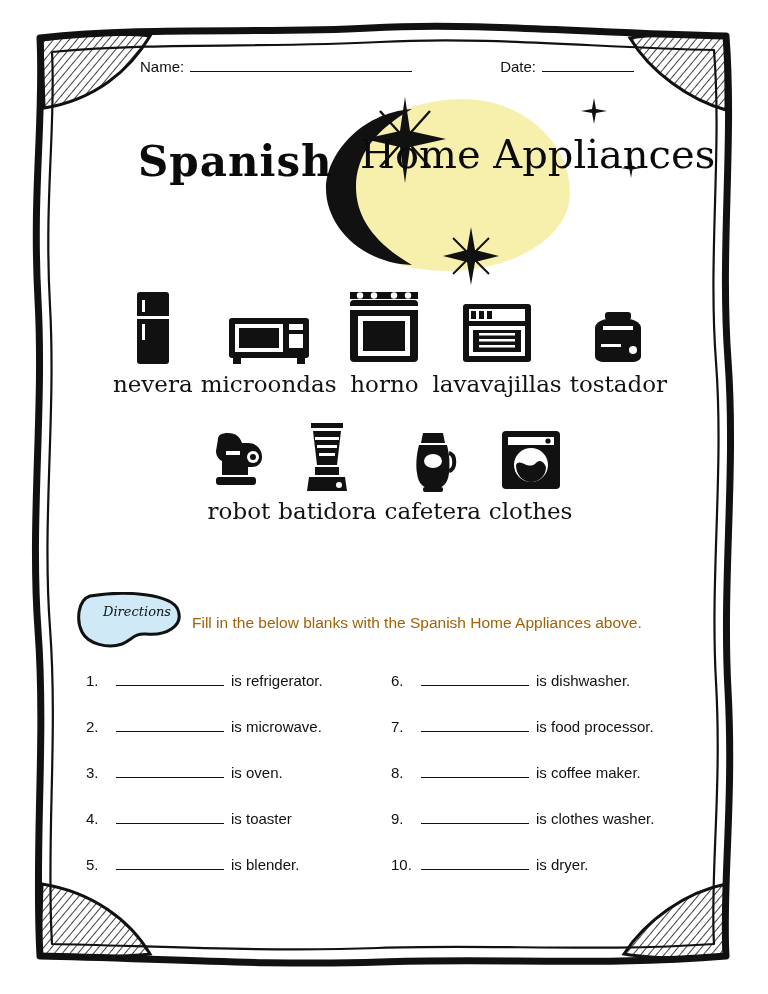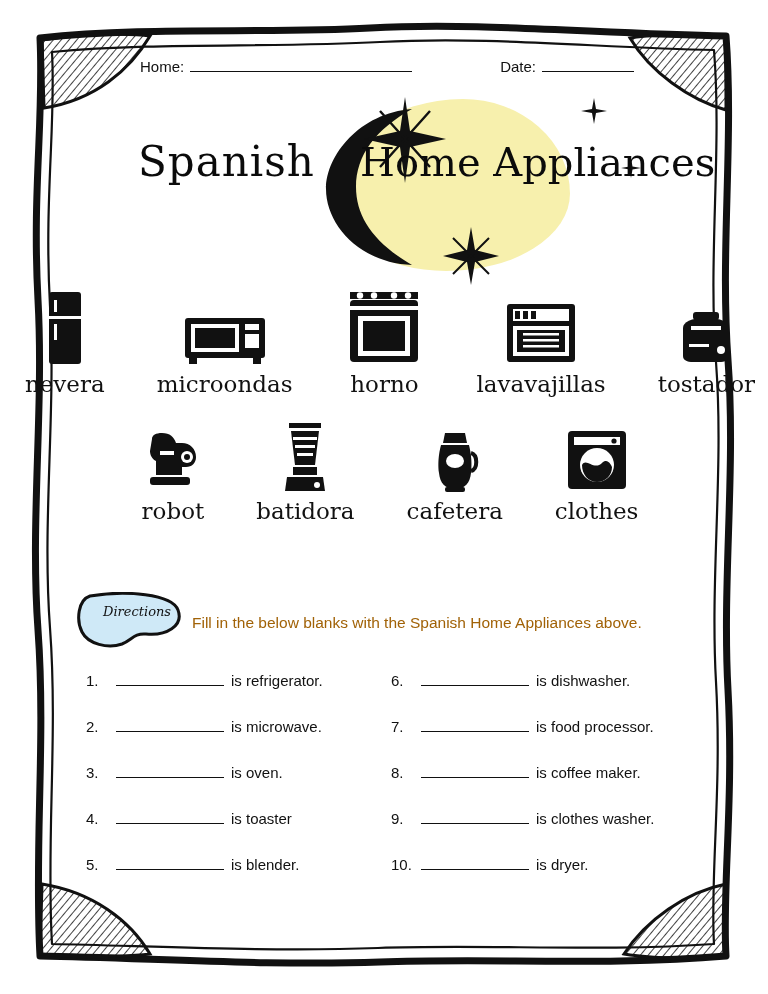--- a/index.html
+++ b/index.html
@@ -73,26 +73,26 @@
     height: 166px;
   }
   .title-spanish {
     position: absolute;
     left: 78px;
     top: 42px;
     font-family: "DejaVu Serif", serif;
     font-size: 42px;
     letter-spacing: 1px;
     color: #0b0b0b;
-    font-weight: 400;
+    font-weight: 700;
   }
   .title-main {
     position: absolute;
     left: 300px;
-    top: 44px;
+    top: 36px;
     font-family: "DejaVu Serif", serif;
     font-size: 40px;
     color: #0b0b0b;
     white-space: nowrap;
   }
   .star {
     position: absolute;
     pointer-events: none;
   }
 
@@ -101,21 +101,20 @@
     position: absolute;
     left: 92px;
     top: 288px;
     width: 596px;
   }
   .vocab-row {
     display: flex;
     align-items: center;
     justify-content: center;
     margin-bottom: 18px;
-    gap: 44px;
   }
   .vocab-item {
     display: flex;
     flex-direction: column;
     align-items: center;
     justify-content: flex-end;
     padding: 0 4px;
   }
   .vocab-icon {
     height: 78px;
@@ -223,21 +222,21 @@
              C46,842 58,736 50,628 C42,520 56,414 50,306
              C44,198 56,124 52,52 Z" fill="none" stroke="#111" stroke-width="2.2" stroke-linejoin="round"></path>
 
     <path d="M42,40 C105,30 150,36 150,36 C130,70 95,100 44,108 Z" fill="url(#hatch)" stroke="#111" stroke-width="3"></path>
     <path d="M726,36 C680,30 630,38 630,38 C650,72 690,100 726,110 Z" fill="url(#hatch)" stroke="#111" stroke-width="3"></path>
     <path d="M40,954 C100,960 150,954 150,954 C130,920 92,892 42,884 Z" fill="url(#hatch)" stroke="#111" stroke-width="3"></path>
     <path d="M726,956 C670,962 624,954 624,954 C646,920 686,892 726,884 Z" fill="url(#hatch)" stroke="#111" stroke-width="3"></path>
   </svg>
 
   <div class="name-date">
-    <span class="nd-label">Home:</span>
+    <span class="nd-label">Name:</span>
     <span class="nd-rule name"></span>
     <span class="nd-gap"></span>
     <span class="nd-label">Date:</span>
     <span class="nd-rule date"></span>
   </div>
 
   <div class="title-area">
     <div class="blob"></div>
 
     <svg class="moon" viewBox="0 0 130 166">

